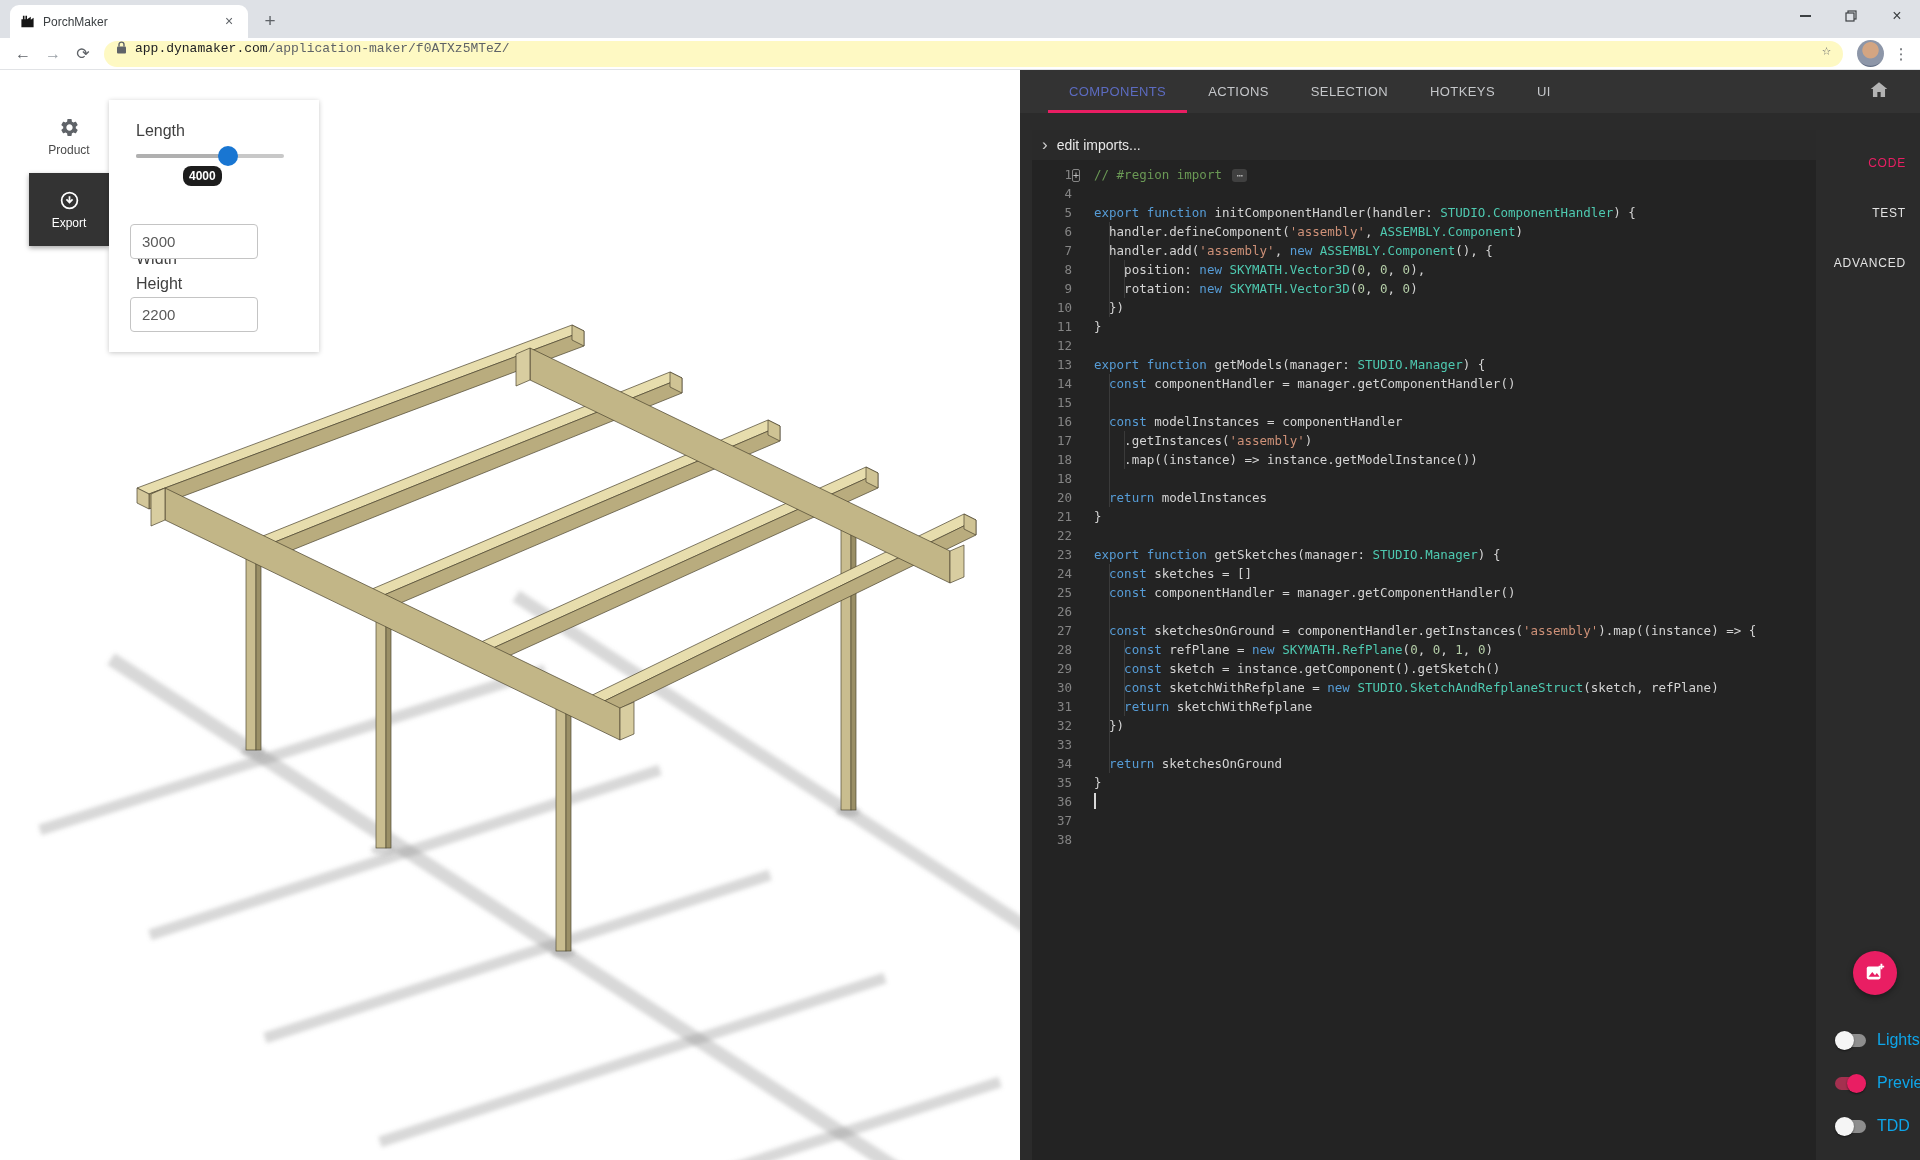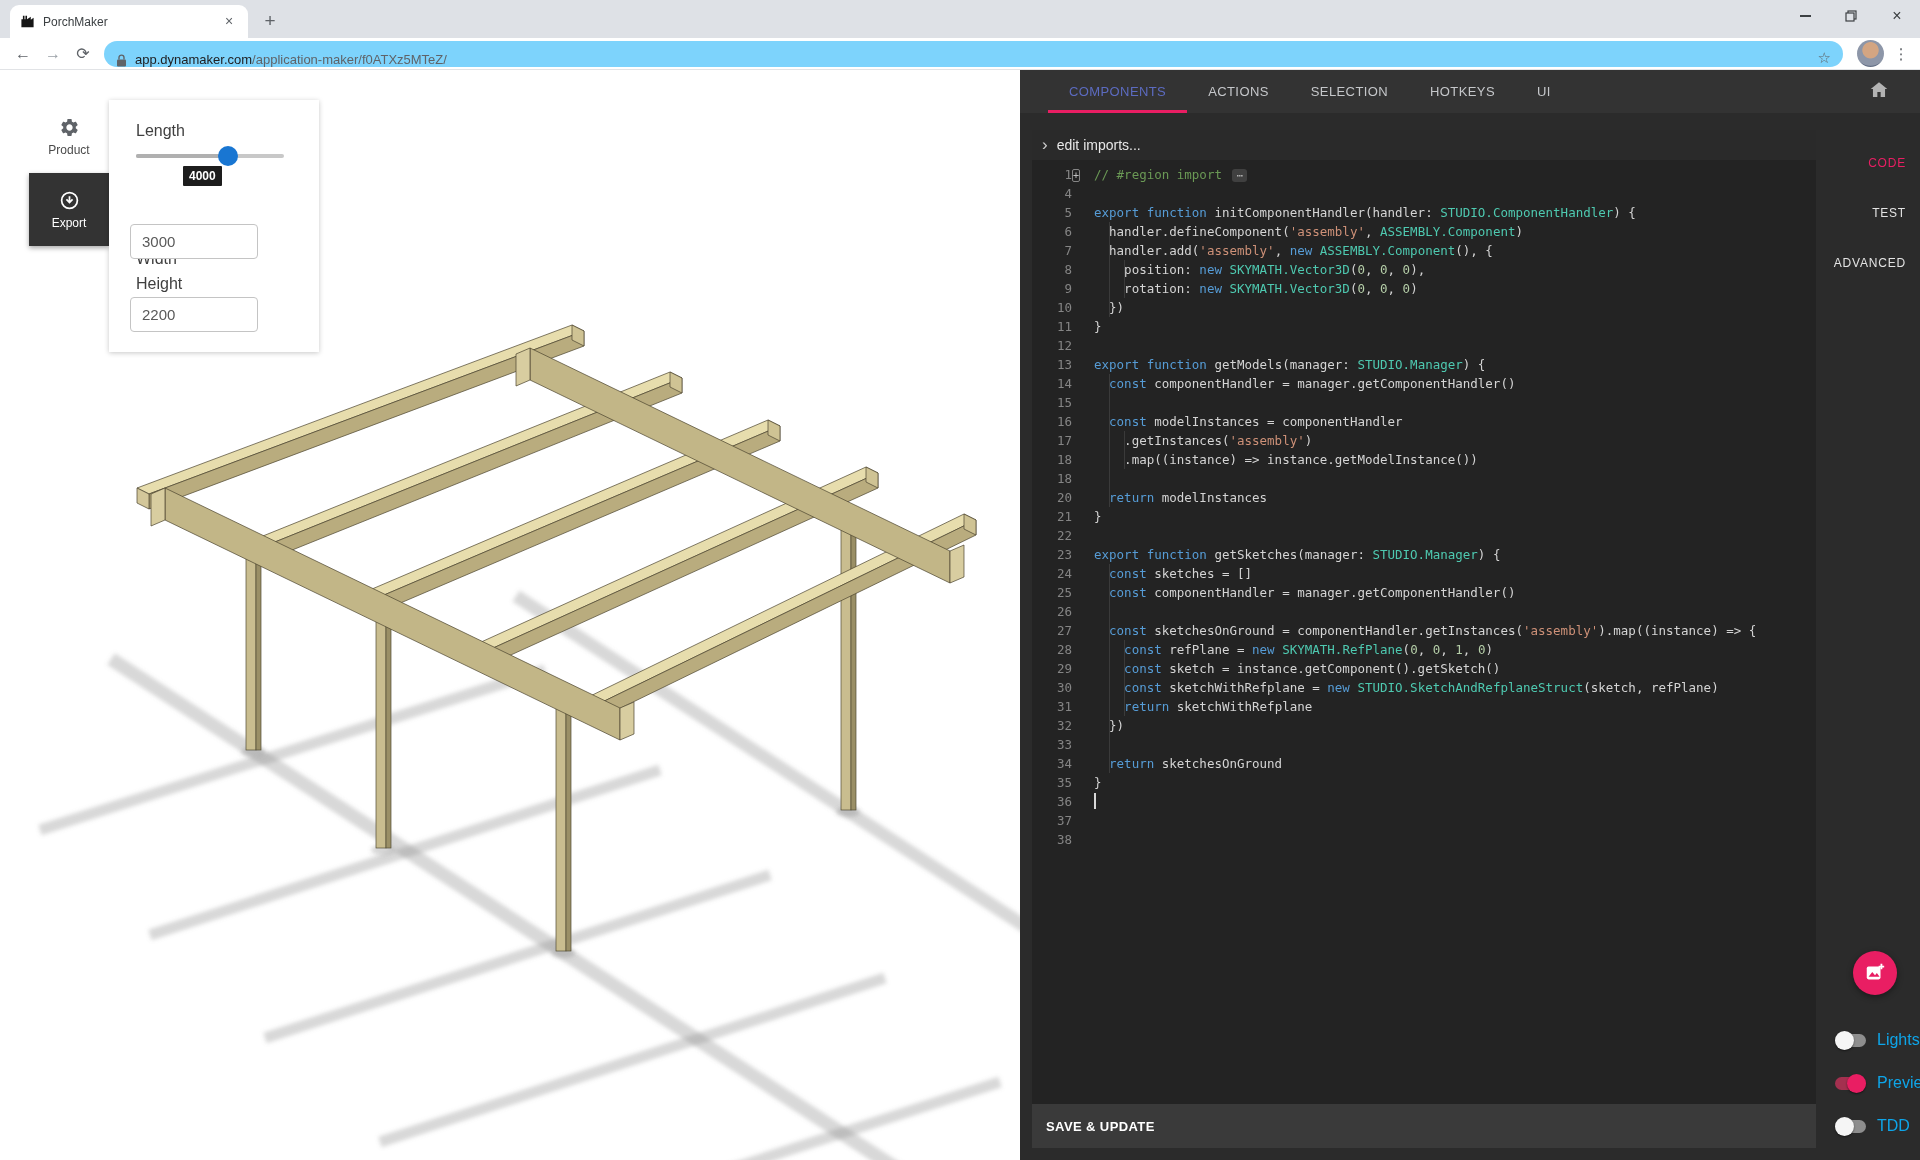--- a/index.html
+++ b/index.html
@@ -13,21 +13,21 @@
   .btab .title{font-size:12px;color:#3c4043;flex:1;margin-left:8px;white-space:nowrap;overflow:hidden;}
   .btab .close{color:#5f6368;font-size:14px;width:18px;height:18px;line-height:17px;text-align:center;border-radius:50%;}
   .newtab{width:28px;height:28px;margin:0 0 2px 8px;font-size:19px;color:#5f6368;text-align:center;line-height:26px;border-radius:50%;}
   .wincontrols{position:absolute;right:0;top:0;height:32px;display:flex;}
   .wc{width:46px;height:32px;display:flex;align-items:center;justify-content:center;color:#3c4043;}
   .wc.min i{display:block;width:11px;height:1.4px;background:#3c4043;}
   .wc.close{font-size:16px;}
   .toolbar{height:32px;background:#fff;display:flex;align-items:center;border-bottom:1px solid #e1e3e6;padding:0 8px;}
   .navic{font-size:16px;color:#5f6368;width:30px;text-align:center;}
   .navic.fwd{color:#9aa0a6;}
-  .omnibox{flex:1;height:26px;background:#7dd3fc;border-radius:14px;margin:0 8px 0 6px;display:flex;align-items:flex-end;padding:0 10px 0 12px;}
+  .omnibox{flex:1;height:26px;background:#fef9c3;border-radius:14px;margin:0 8px 0 6px;display:flex;align-items:flex-start;padding:0 10px 0 12px;font-family:Liberation Mono, monospace;}
   .omnibox .url{font-size:13px;color:#202124;margin-left:8px;flex:1;white-space:nowrap;}
   .omnibox .url .path{color:#5f6368;}
   .star{font-size:15px;color:#5f6368;margin-right:2px;}
   .avatar{width:27px;height:27px;border-radius:50%;background:radial-gradient(circle at 50% 38%,#d3a582 0 36%,#8d96a8 40% 70%,#626e84 74%);margin:0 6px;}
   .kebab{font-size:15px;color:#5f6368;width:22px;text-align:center;}
 
   
   .main{height:1090px;display:flex;}
   .viewport{width:1020px;height:1090px;background:#fff;position:relative;}
   .viewport svg.scene{position:absolute;left:0;top:0;}
@@ -37,21 +37,21 @@
   .sidecol{width:80px;}
   .scell{width:80px;height:73px;display:flex;flex-direction:column;align-items:center;justify-content:center;}
   .scell .lbl{font-size:12px;margin-top:5px;}
   .scell.product{background:#fff;color:#4a4a4a;}
   .scell.export{background:#333;color:#fff;box-shadow:0 2px 5px rgba(0,0,0,.35);}
   .card{width:210px;height:252px;background:#fff;box-shadow:0 1px 5px rgba(0,0,0,.22);position:relative;}
   .card .flabel{position:absolute;left:27px;font-size:16px;color:#3f3f3f;}
   .slider{position:absolute;left:27px;top:54px;width:148px;height:4px;background:#c8c8c8;border-radius:2px;}
   .slider .fill{position:absolute;left:0;top:0;height:4px;width:90px;background:#b0b0b0;border-radius:2px;}
   .slider .thumb{position:absolute;left:82px;top:-8px;width:20px;height:20px;border-radius:50%;background:#1976d2;}
-  .vbadge{position:absolute;left:74px;top:66px;min-width:36px;text-align:center;background:#1d1d1d;color:#fff;font-size:12px;font-weight:bold;padding:3px 6px;border-radius:1px;}
+  .vbadge{position:absolute;left:74px;top:66px;min-width:36px;text-align:center;background:#1d1d1d;color:#fff;font-size:12px;font-weight:bold;padding:3px 6px;border-radius:8px;}
   .tinput{position:absolute;left:21px;width:128px;height:35px;border:1px solid #c4c4c4;border-radius:4px;font-size:15px;color:#5a5a5a;padding:0 11px;font-family:"Liberation Sans",sans-serif;outline:none;background:#fff;}
 
   
   .devpanel{width:900px;height:1090px;background:#2b2b2b;display:flex;flex-direction:column;gap:17px;}
   .tabbar{height:43px;background:#333;display:flex;align-items:stretch;padding-left:28px;flex:none;}
   .etab{padding:0 21px;display:flex;align-items:center;font-size:13px;font-weight:500;letter-spacing:.4px;color:#c5c7ca;border-bottom:3px solid transparent;padding-top:3px;}
   .etab.active{color:#5c6bc0;border-bottom-color:#e91e63;}
   .tabbar .spacer{flex:1;}
   .homeic{align-self:center;margin-right:30px;}
   .devbody{flex:1;display:flex;padding-left:12px;min-height:0;}
@@ -287,21 +287,20 @@
             <div class="cl"><span class="gut">30</span><span class="foldc"></span><span class="txt"><span class="gd" style="left: 2ch;"></span><span class="gd" style="left: 4ch;"></span><span class="k">    const </span><span class="p">sketchWithRefplane = </span><span class="k">new </span><span class="t">STUDIO.SketchAndRefplaneStruct</span><span class="p">(sketch, refPlane)</span></span></div>
             <div class="cl"><span class="gut">31</span><span class="foldc"></span><span class="txt"><span class="gd" style="left: 2ch;"></span><span class="gd" style="left: 4ch;"></span><span class="k">    return </span><span class="p">sketchWithRefplane</span></span></div>
             <div class="cl"><span class="gut">32</span><span class="foldc"></span><span class="txt"><span class="gd" style="left: 2ch;"></span><span class="p">  })</span></span></div>
             <div class="cl"><span class="gut">33</span><span class="foldc"></span><span class="txt"><span class="gd" style="left: 2ch;"></span></span></div>
             <div class="cl"><span class="gut">34</span><span class="foldc"></span><span class="txt"><span class="gd" style="left: 2ch;"></span><span class="k">  return </span><span class="p">sketchesOnGround</span></span></div>
             <div class="cl"><span class="gut">35</span><span class="foldc"></span><span class="txt"><span class="p">}</span></span></div>
             <div class="cl"><span class="gut">36</span><span class="foldc"></span><span class="txt"><span class="cur"></span></span></div>
             <div class="cl"><span class="gut">37</span><span class="foldc"></span><span class="txt"></span></div>
             <div class="cl"><span class="gut">38</span><span class="foldc"></span><span class="txt"></span></div>
           </div>
-        <div class="savebar">SAVE &amp; UPDATE</div>
       </div>
       <div class="sidestrip">
         <span class="stab pink">CODE</span>
         <span class="stab">TEST</span>
         <span class="stab">ADVANCED</span>
         <div class="fab">
           <span style="display:inline-flex;">
             <svg width="22" height="22" viewBox="0 0 24 24">
                 <rect x="3" y="5" width="15" height="14" rx="2" fill="#fff"></rect>
                 <path d="M5 16 l4-5 3 3.5 2-2.5 3 4 z" fill="#e91e63"></path>

